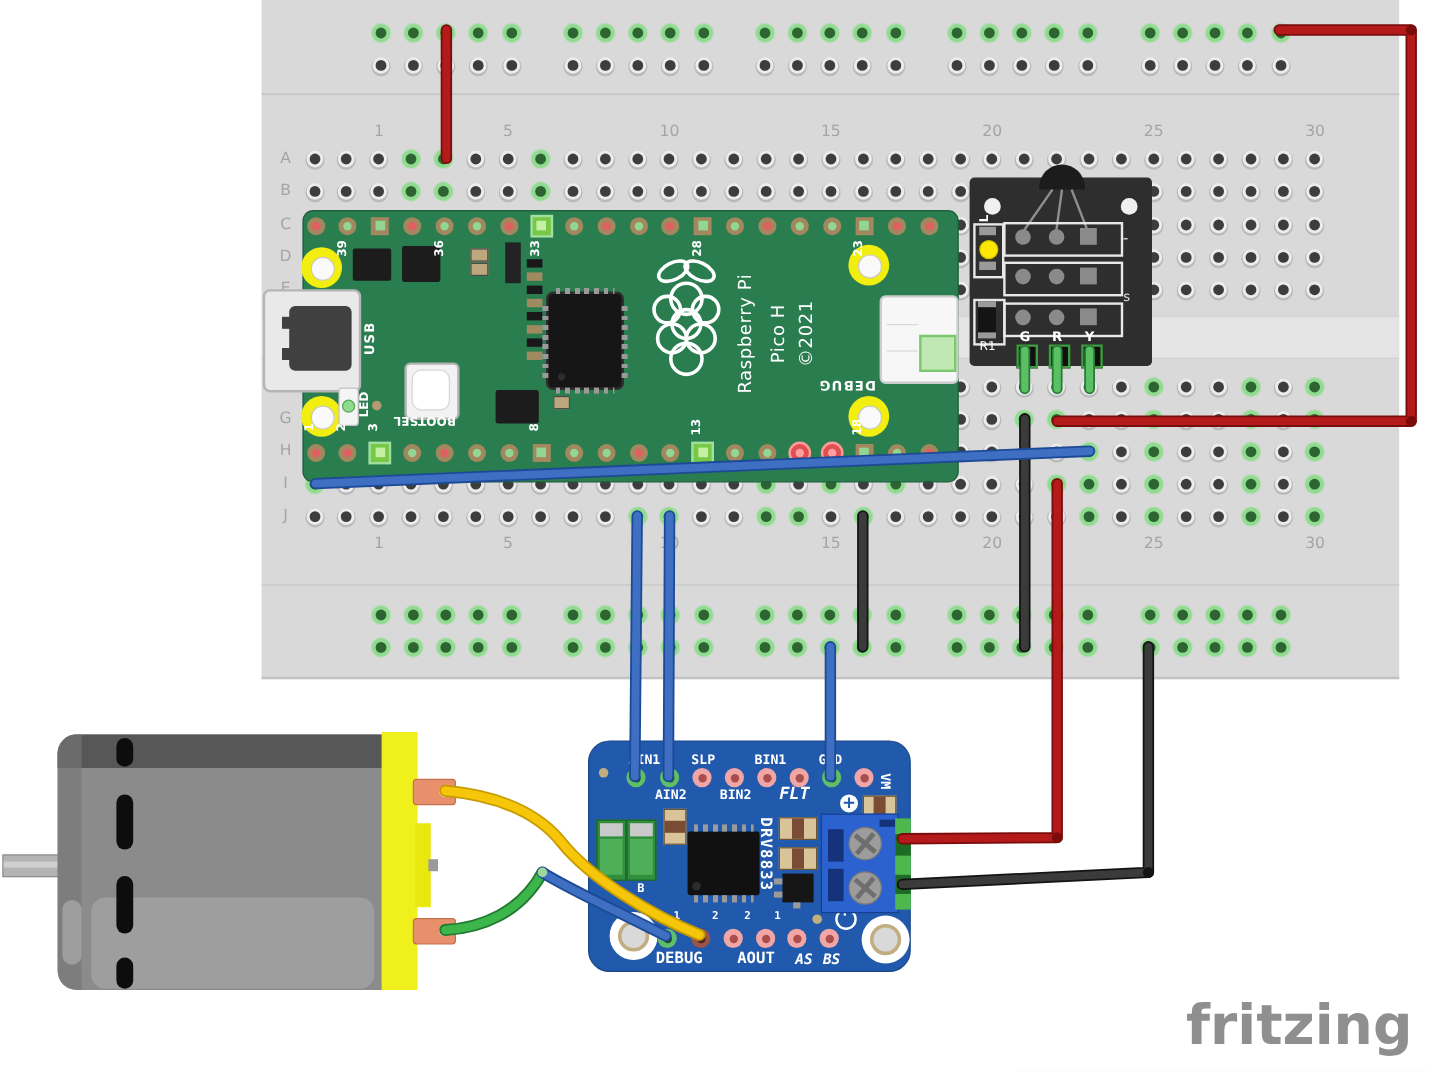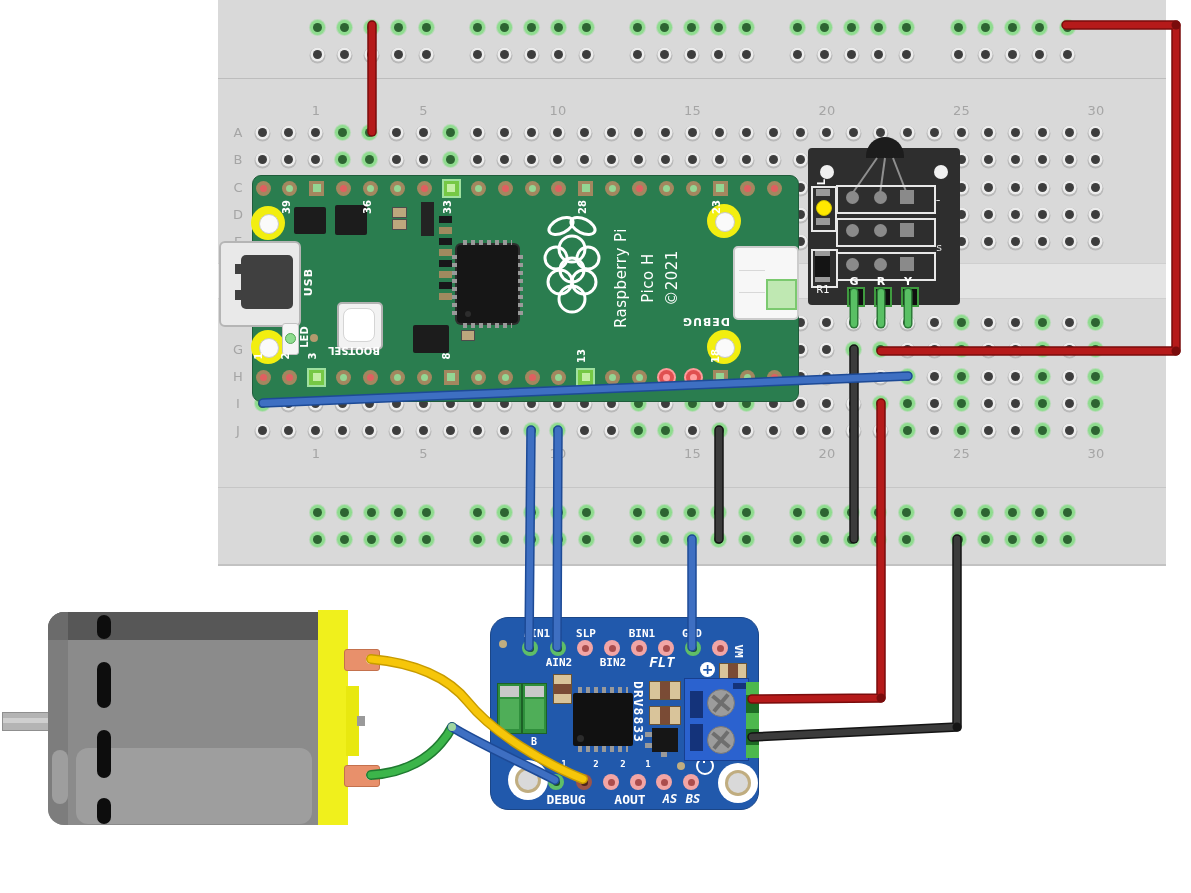--- a/index.html
+++ b/index.html
@@ -857,20 +857,21 @@
       <path d="M 908,292 L 908,324" fill="none" stroke="#59c064" stroke-width="6" stroke-linecap="round" stroke-linejoin="round"></path>
       <path d="M371,659 C425,664 452,682 468,702 C492,732 545,764 583,779" fill="none" stroke="#c79b00" stroke-width="10" stroke-linecap="round" stroke-linejoin="round"></path>
       <path d="M371,659 C425,664 452,682 468,702 C492,732 545,764 583,779" fill="none" stroke="#f6c60a" stroke-width="7" stroke-linecap="round" stroke-linejoin="round"></path>
       <path d="M371,775 C408,773 430,756 441,743 C448,735 450,731 452,727" fill="none" stroke="#1f7a30" stroke-width="10" stroke-linecap="round" stroke-linejoin="round"></path>
       <path d="M371,775 C408,773 430,756 441,743 C448,735 450,731 452,727" fill="none" stroke="#3cb54a" stroke-width="7" stroke-linecap="round" stroke-linejoin="round"></path>
       <path d="M452,727 C472,740 522,763 555,780" fill="none" stroke="#1d4a96" stroke-width="9.5" stroke-linecap="round" stroke-linejoin="round"></path>
       <path d="M452,727 C472,740 522,763 555,780" fill="none" stroke="#3e6fc2" stroke-width="6.5" stroke-linecap="round" stroke-linejoin="round"></path>
       <circle cx="452" cy="727" r="4" fill="#9fd6a0"></circle>
     </svg>
 
+  <div id="logo">fritzing</div>
 <div class="bblabel" style="left:238px;top:132px;">A</div>
     <div class="bblabel" style="left:238px;top:159px;">B</div>
     <div class="bblabel" style="left:238px;top:187px;">C</div>
     <div class="bblabel" style="left:238px;top:214px;">D</div>
     <div class="bblabel" style="left:238px;top:241px;">E</div>
     <div class="bblabel" style="left:238px;top:322px;">F</div>
     <div class="bblabel" style="left:238px;top:349px;">G</div>
     <div class="bblabel" style="left:238px;top:376px;">H</div>
     <div class="bblabel" style="left:238px;top:403px;">I</div>
     <div class="bblabel" style="left:238px;top:430px;">J</div>

